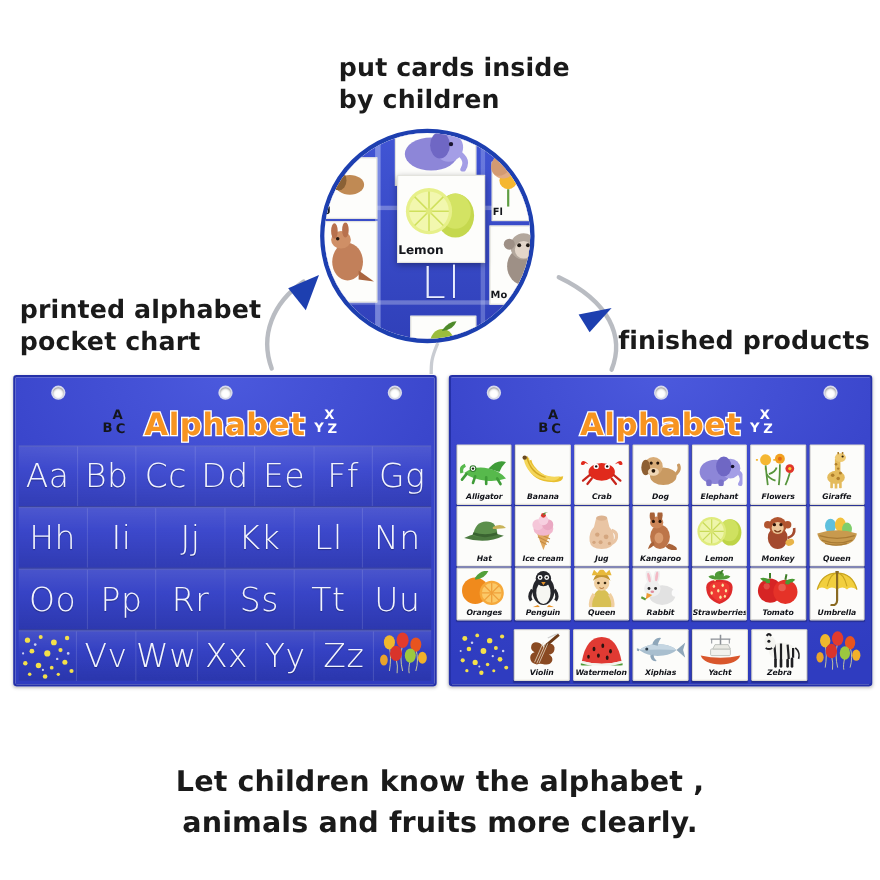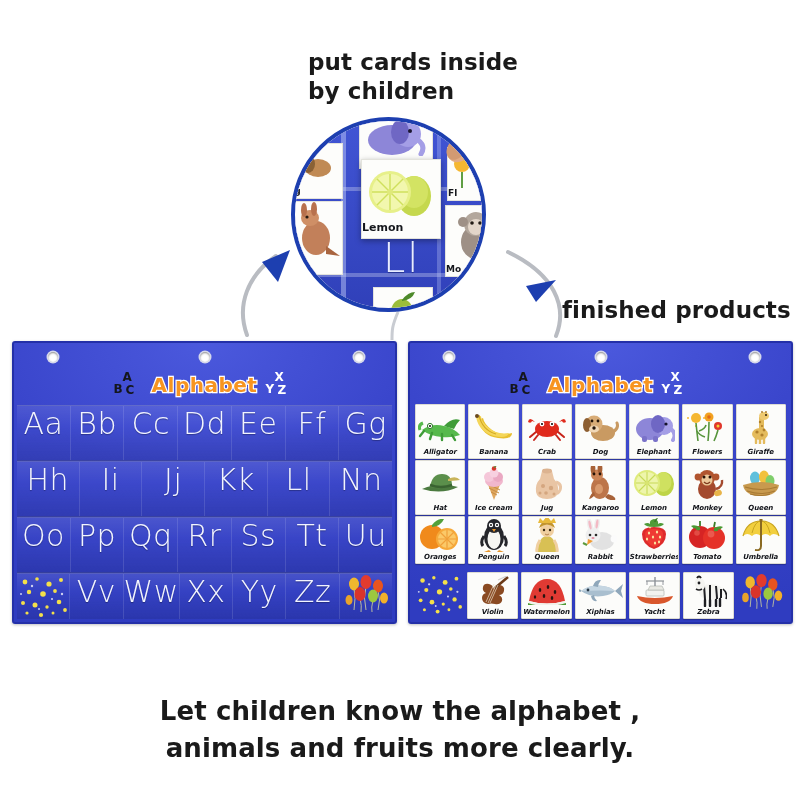--- a/index.html
+++ b/index.html
@@ -69,21 +69,21 @@
 
   .grommet{
     position:absolute;width:10px;height:10px;border-radius:50%;
     background:#ffffff;
     box-shadow:0 0 0 1.5px #d6d9ec,0 1px 2px rgba(0,0,0,.45) inset;
   }
 
   .title-row{position:absolute;left:0;right:0;display:flex;align-items:center;justify-content:center;gap:8px;}
   .title-word{
     font-family:"DejaVu Sans",sans-serif;
-    font-weight:700;font-size:20px;color:#f79420;
+    font-weight:700;font-size:28px;color:#f79420;
     letter-spacing:.5px;
     -webkit-text-stroke:2.4px #ffffff;
     paint-order:stroke fill;
     text-shadow:0 1px 0 rgba(255,255,255,.5);
   }
   .abc{position:relative;width:30px;height:30px;}
   .abc span{position:absolute;font-size:12px;font-weight:700;font-family:"DejaVu Sans",sans-serif;}
   .abc.dark span{color:#14161c;}
   .abc.light span{color:#ffffff;}
   .abc .a{left:9px;top:0px;}
@@ -94,21 +94,21 @@
   .pocket-row{
     position:absolute;left:3px;right:3px;
     background:linear-gradient(180deg,rgba(255,255,255,.10),rgba(255,255,255,.02) 38%,rgba(0,0,0,.10));
     border-top:1px solid rgba(255,255,255,.20);
     border-bottom:1px solid rgba(0,0,0,.22);
     display:flex;align-items:center;
   }
   .cell{
     flex:1 1 0;text-align:center;
     border-right:1px solid rgba(255,255,255,.12);
-    display:flex;justify-content:center;height:100%;
+    display:flex;align-items:center;justify-content:center;height:100%;
   }
   .cell:last-child{border-right:none;}
   .letter{
     color:#f2f4ff;font-size:30px;font-weight:300;
     font-family:"DejaVu Sans",sans-serif;letter-spacing:.5px;
     text-shadow:0 1px 1px rgba(0,0,0,.30);
   }
 
   
   .card-row{position:absolute;left:5px;right:5px;display:flex;align-items:center;gap:3px;}
@@ -128,20 +128,22 @@
   .deco{flex:1 1 0;height:100%;position:relative;}
   .deco svg{position:absolute;inset:0;}
 </style>
 </head>
 <body>
 
 <div id="stage">
 
   <div class="callout" id="txt-top">put cards inside
 by children</div>
+  <div class="callout" id="txt-left">printed alphabet
+pocket chart</div>
   <div class="callout" id="txt-right">finished products</div>
   <div class="callout" id="txt-bottom">Let children know the alphabet ,
 animals and fruits more clearly.</div>
 
   <div id="circle-inset">
     <div class="photo">
 
       <div class="p-blue" style="left:-10px;top:-10px;right:-10px;bottom:-10px;"></div>
 
       <div style="position:absolute;left:-10px;right:-10px;top:66px;height:4px;background:rgba(255,255,255,.28);"></div>
@@ -309,23 +311,20 @@
           <span class="letter">Nn</span>
         </div>
     </div>
 
     <div class="pocket-row" style="top:174px;height:54px;">
       <div class="cell">
           <span class="letter">Oo</span>
         </div>
       <div class="cell">
           <span class="letter">Pp</span>
-        </div>
-      <div class="cell">
-          <span class="letter">Qq</span>
         </div>
       <div class="cell">
           <span class="letter">Rr</span>
         </div>
       <div class="cell">
           <span class="letter">Ss</span>
         </div>
       <div class="cell">
           <span class="letter">Tt</span>
         </div>

